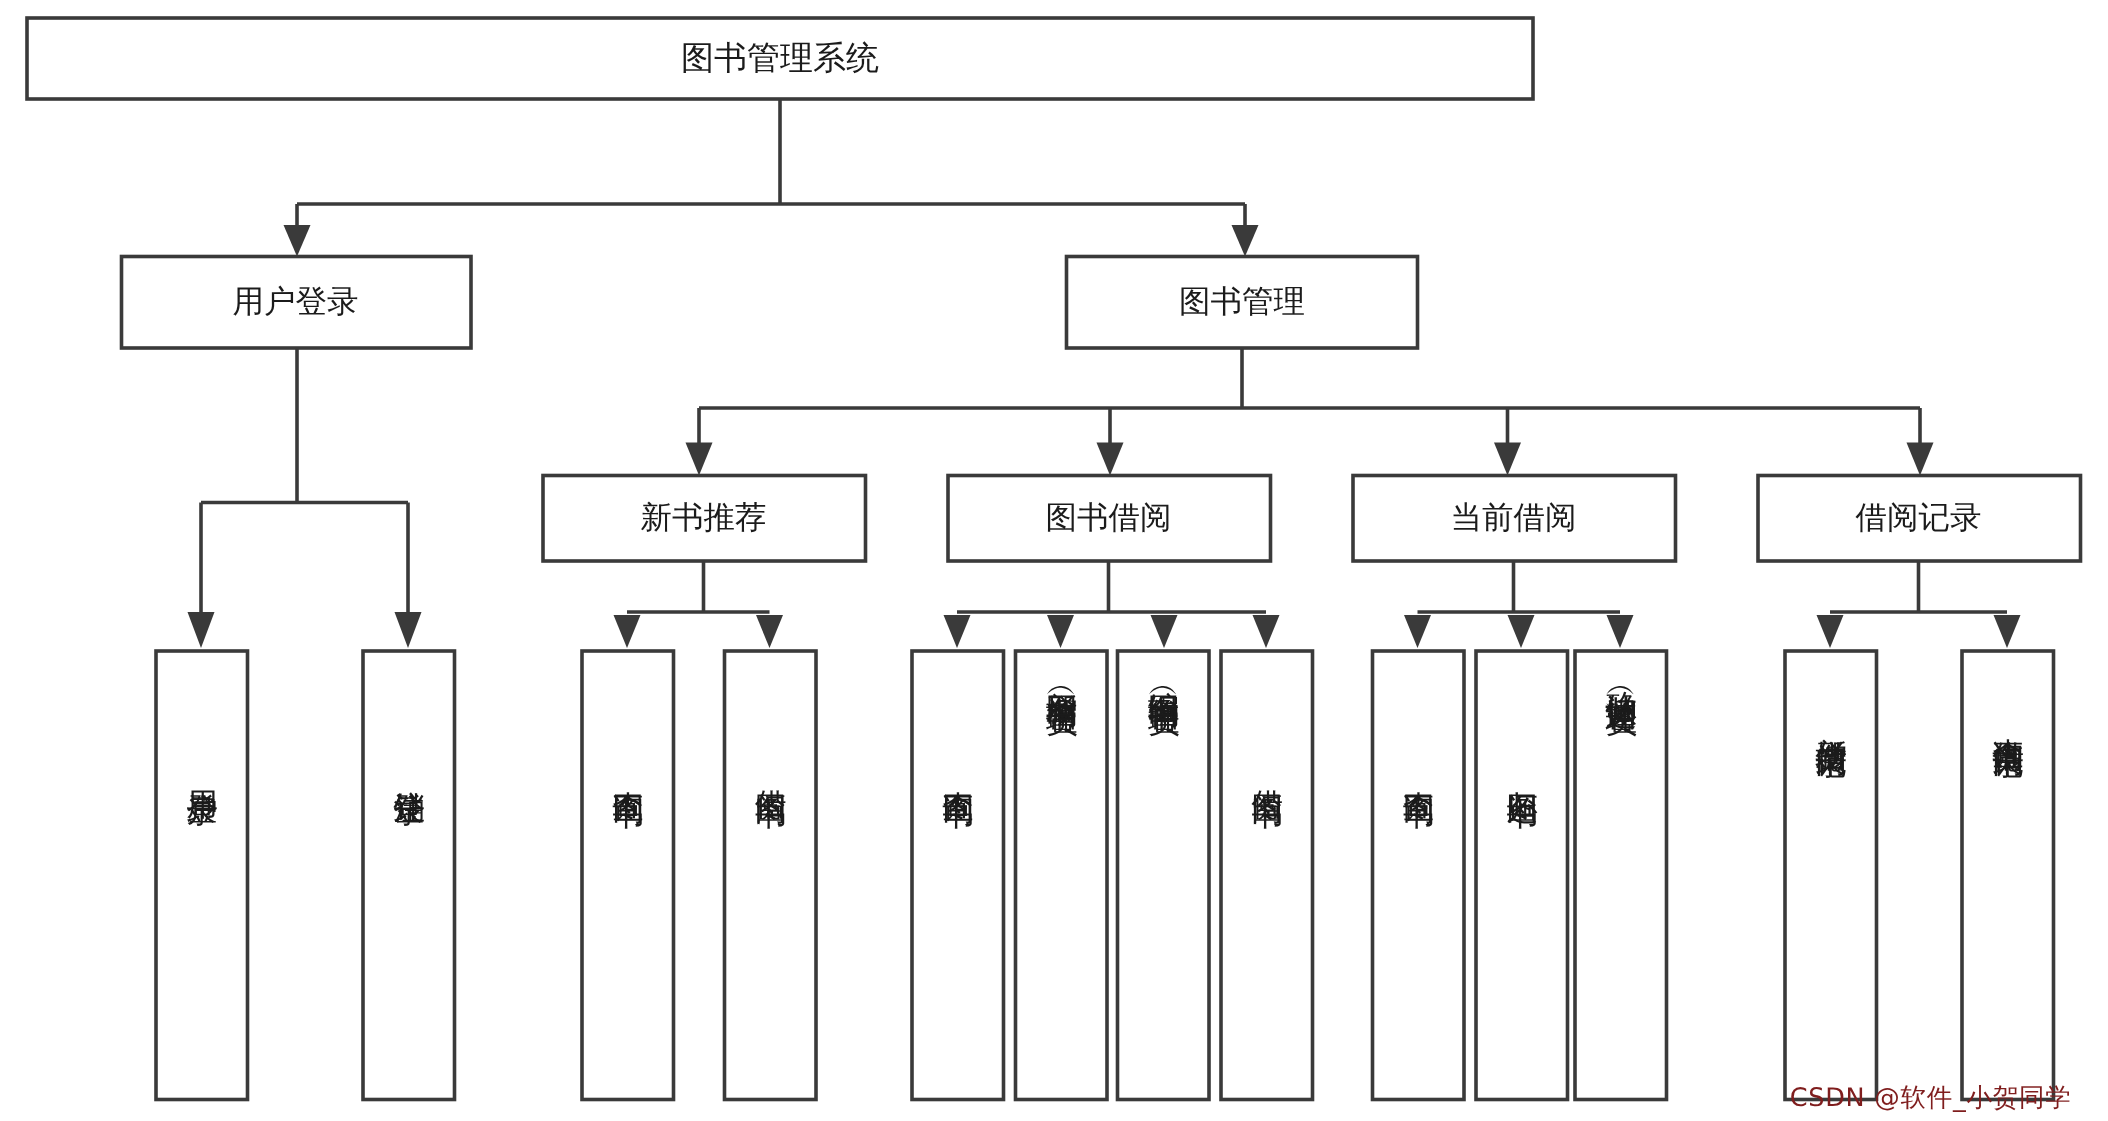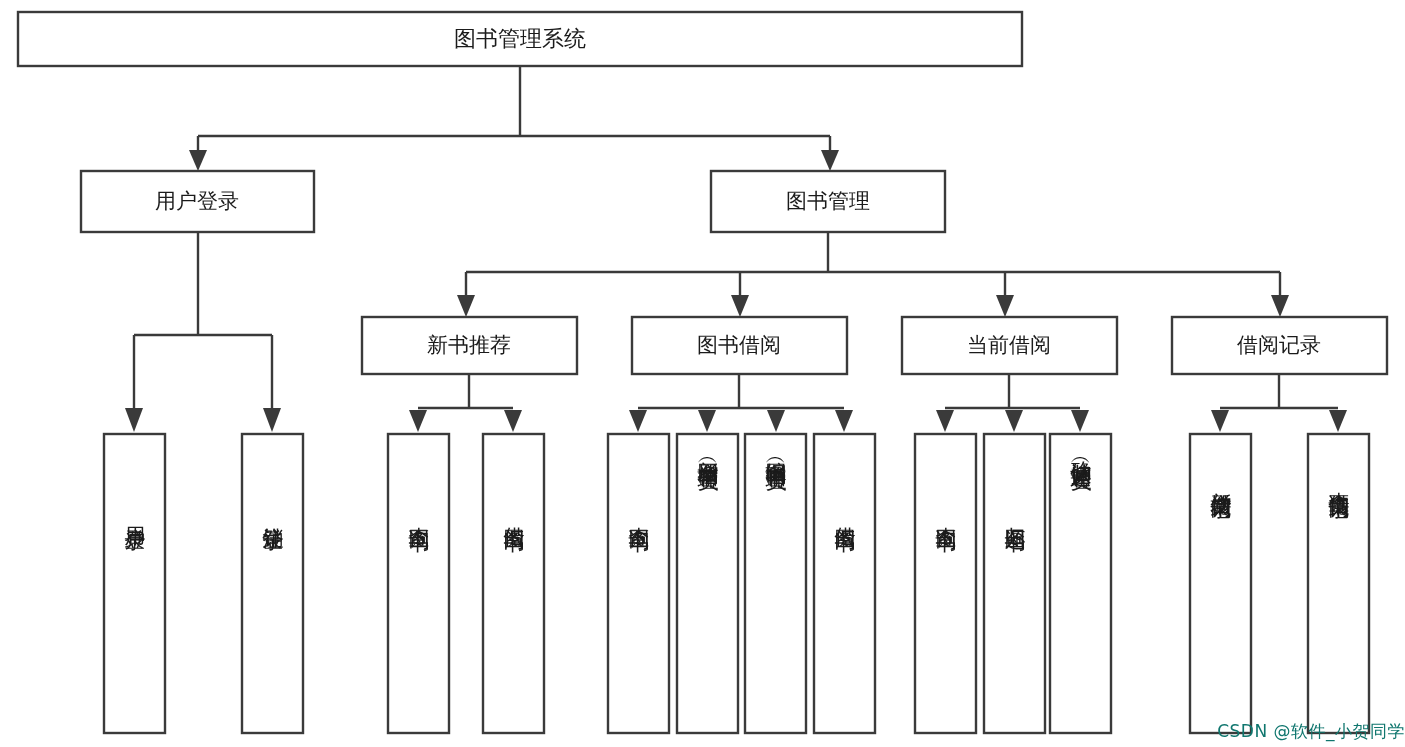--- a/index.html
+++ b/index.html
@@ -65,25 +65,25 @@
     text-orientation: upright;
     font-family: "DejaVu Sans", "Liberation Sans", sans-serif;
     font-size: 21px;
     line-height: 1.18;
     color: #1b1b1b;
     letter-spacing: 1.5px;
     white-space: nowrap;
   }
   .watermark {
     position: absolute;
-    right: 0;
+    right: 24px;
     bottom: 4px;
     font-family: "DejaVu Sans", "Liberation Sans", sans-serif;
     font-size: 17px;
-    color: #0f766e;
+    color: #7f1d1d;
     letter-spacing: 0.5px;
     white-space: nowrap;
     pointer-events: none;
   }
 </style>
 </head>
 <body>
 
 <div id="diagram-root">
 

